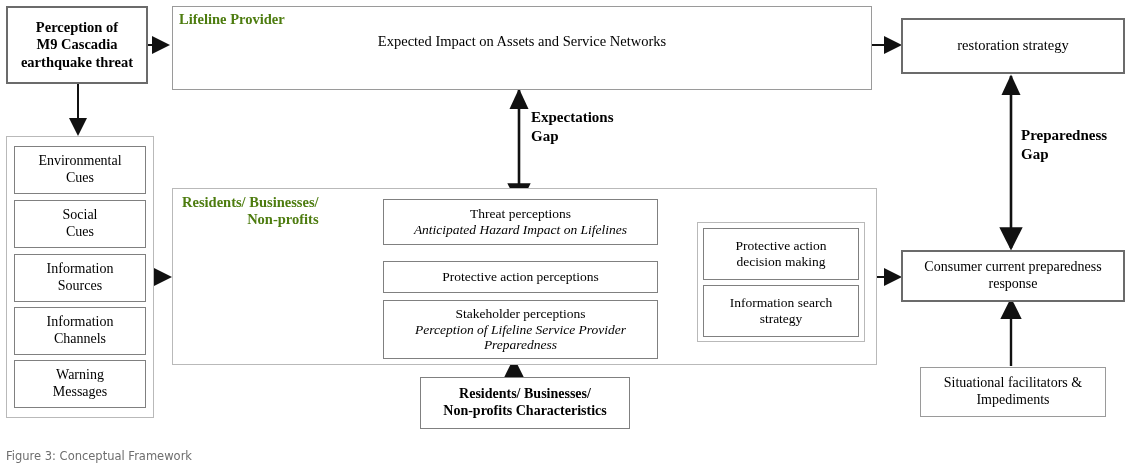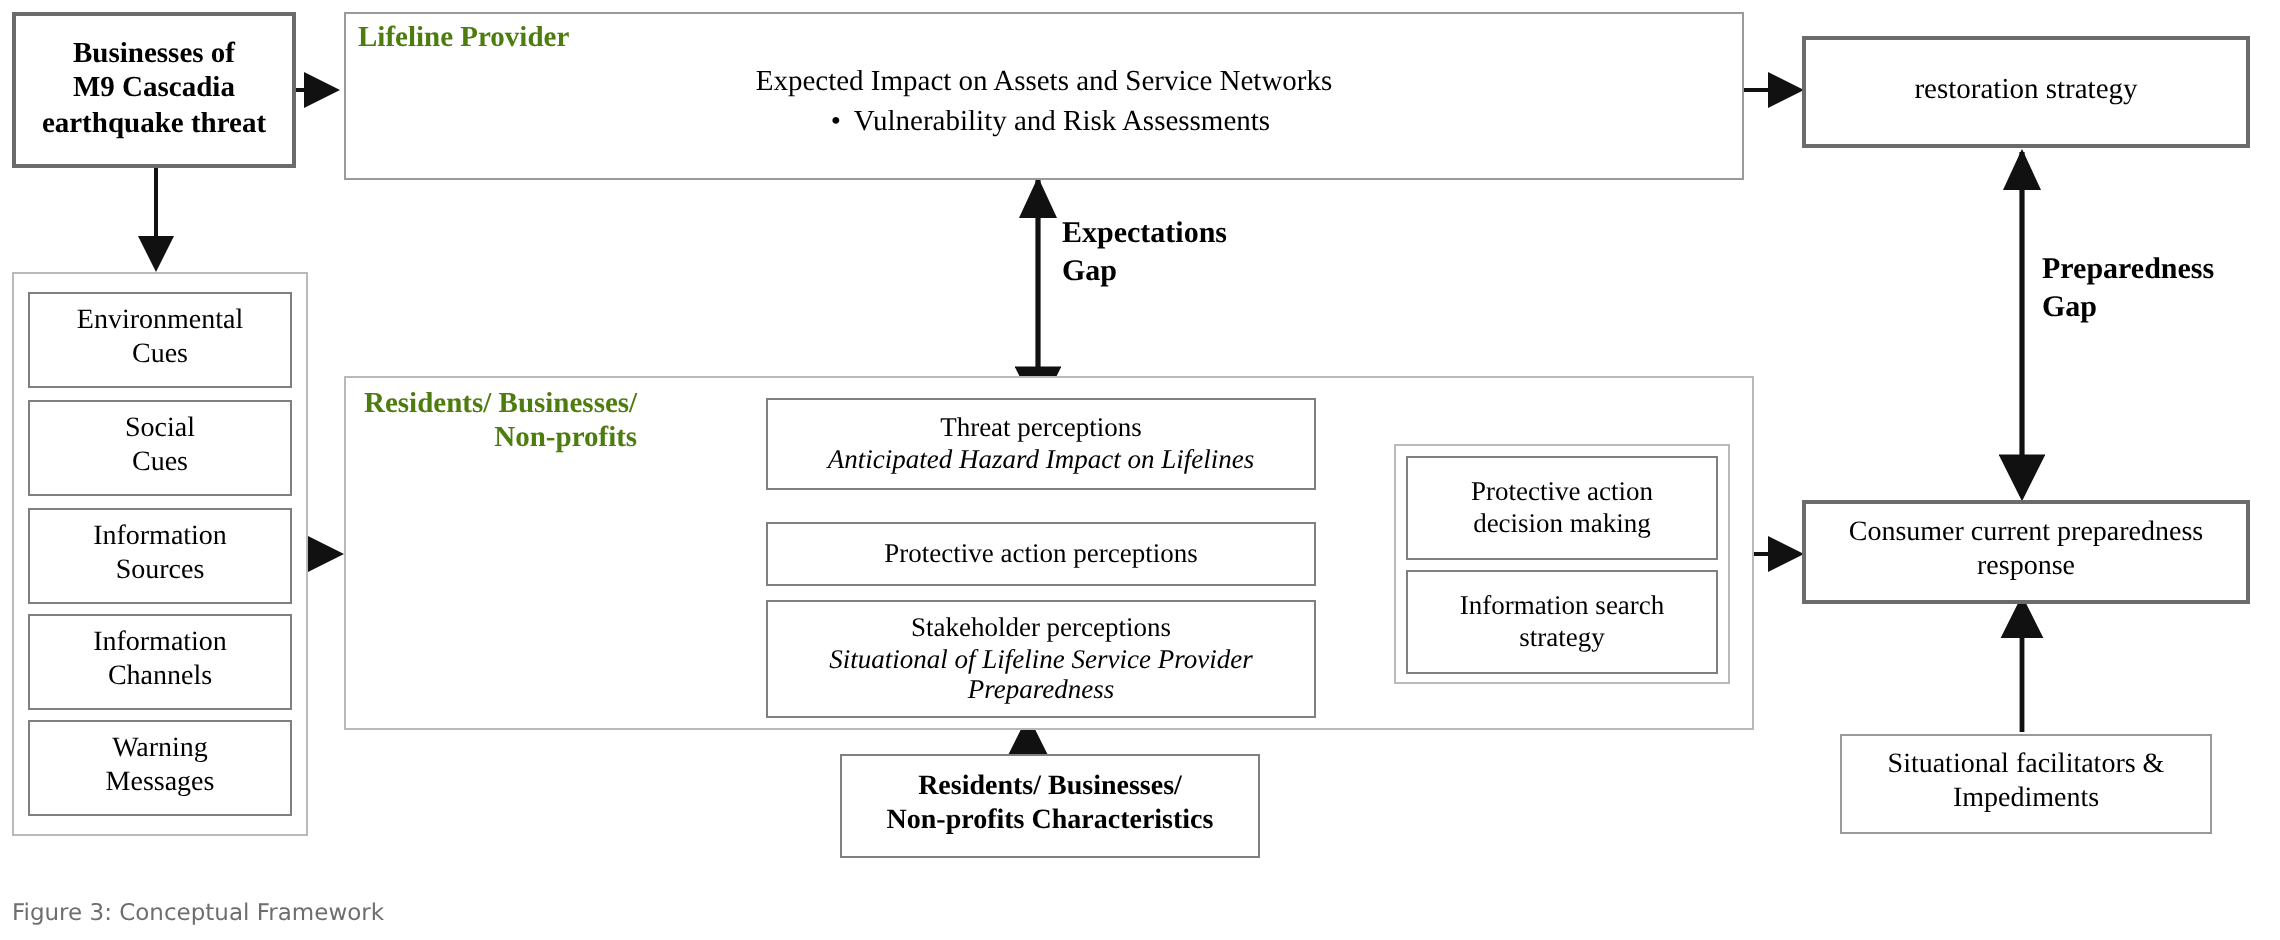--- a/index.html
+++ b/index.html
@@ -135,31 +135,30 @@
 
     <line x1="877" y1="277" x2="900" y2="277" stroke="#111111" stroke-width="2" marker-end="url(#ah)"></line>
 
     <line x1="1011" y1="366" x2="1011" y2="300" stroke="#111111" stroke-width="2.4" marker-end="url(#ah)"></line>
 
     <line x1="514" y1="376" x2="514" y2="360" stroke="#111111" stroke-width="2.4" marker-end="url(#ah)"></line>
   </svg>
 
   <div class="box thick" style="left:6px; top:6px; width:142px; height:78px; font-size:14.5px; font-weight:bold;">
     <span class="inner-text">
-      <span class="stack">Businesses of</span>
+      <span class="stack">Perception of</span>
       <span class="stack">M9 Cascadia</span>
       <span class="stack">earthquake threat</span>
     </span>
   </div>
 
   <div class="box plain" style="left:172px; top:6px; width:700px; height:84px; display:block;">
     <div class="hdr" style="left:6px; top:4px; font-size:14.5px;">Lifeline Provider</div>
     <div style="position:absolute; left:0; right:0; top:26px; text-align:center; font-size:14.5px;">
       <div>Expected Impact on Assets and Service Networks</div>
-      <div class="bullet-line" style="margin-top:3px;">Vulnerability and Risk Assessments</div>
     </div>
   </div>
 
   <div class="box thick" style="left:901px; top:18px; width:224px; height:56px; font-size:14.5px;">
     <span class="inner-text">
       <span class="stack">restoration strategy</span>
     </span>
   </div>
 
   <div class="gap-label" style="left:531px; top:108px; font-size:15px;">
@@ -220,21 +219,21 @@
     </span>
   </div>
 
   <div class="box" style="left:383px; top:261px; width:275px; height:32px; font-size:13.5px;">
     <span>Protective action perceptions</span>
   </div>
 
   <div class="box" style="left:383px; top:300px; width:275px; height:59px; font-size:13.5px;">
     <span>
       <span class="stack">Stakeholder perceptions</span>
-      <span class="stack ital">Situational of Lifeline Service Provider</span>
+      <span class="stack ital">Perception of Lifeline Service Provider</span>
       <span class="stack ital">Preparedness</span>
     </span>
   </div>
 
   <div class="container-box" style="left:697px; top:222px; width:168px; height:120px;"></div>
 
   <div class="box" style="left:703px; top:228px; width:156px; height:52px; font-size:13.5px;">
     <span>
       <span class="stack">Protective action</span>
       <span class="stack">decision making</span>

